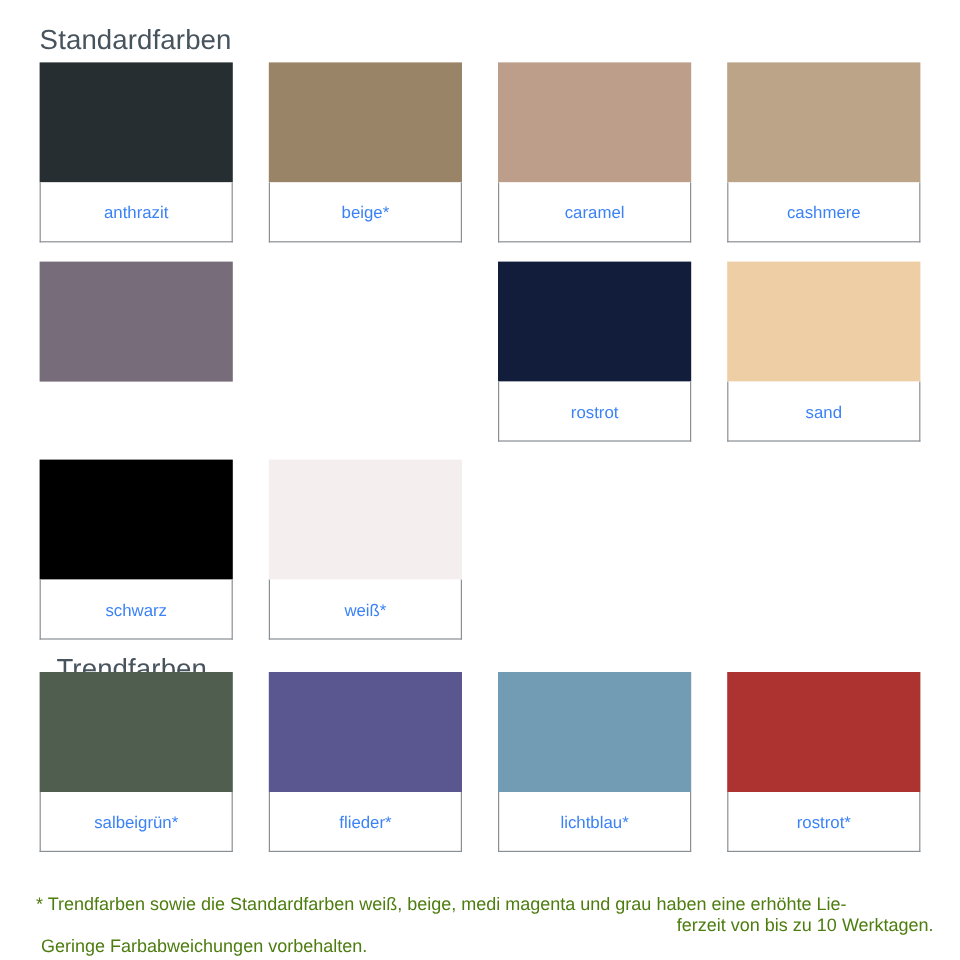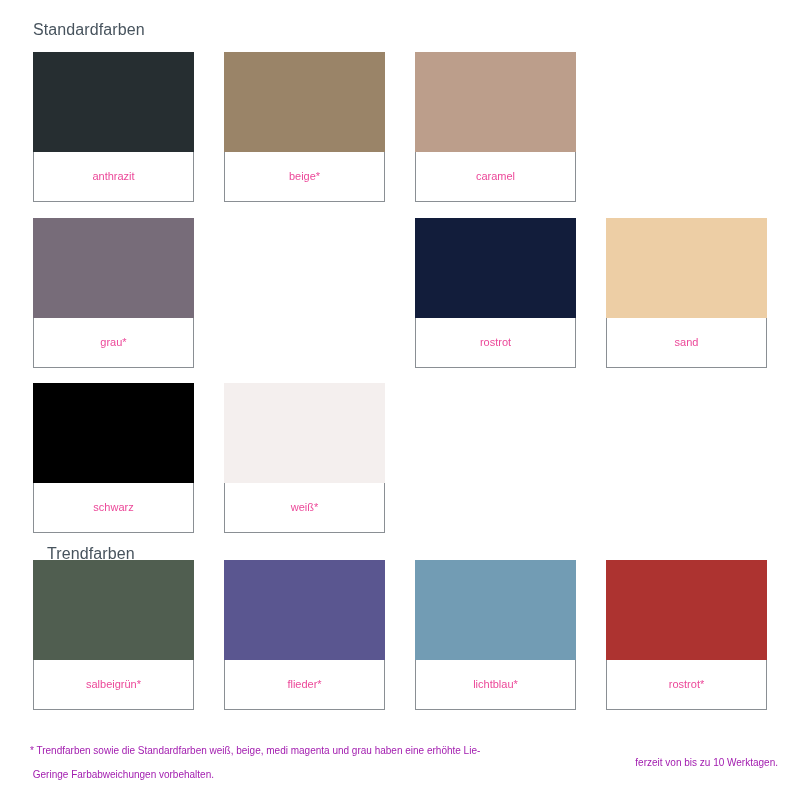--- a/index.html
+++ b/index.html
@@ -23,21 +23,21 @@
     top: 0;
     width: 800px;
     height: 800px;
     background: #ffffff;
   }
 
   
   .section-heading {
     position: absolute;
     left: 33px;
-    font-size: 16px;
+    font-size: 23px;
     font-weight: 400;
     color: #47535d;
     letter-spacing: 0.1px;
     white-space: nowrap;
     line-height: 1;
   }
   #heading-standard { top: 22px; }
   #heading-trend    { top: 546px; margin-left: 14px; }
 
   
@@ -82,34 +82,34 @@
     box-sizing: border-box;
     border: 1px solid #8a8f94;
     border-top: none;
     background: #ffffff;
     display: flex;
     align-items: center;
     justify-content: center;
   }
 
   .swatch-label {
-    font-size: 11px;
-    color: #ec4899;
+    font-size: 14px;
+    color: #3b82f6;
     line-height: 1;
     white-space: nowrap;
   }
 
   
   #footnote {
     position: absolute;
     left: 30px;
     top: 745px;
     width: 748px;
-    font-size: 10px;
-    color: #a21caf;
+    font-size: 15px;
+    color: #4d7c0f;
     line-height: 1.18;
   }
   #footnote .fn-line { display: block; white-space: pre-wrap; }
   #footnote .fn-line-2 { padding-left: 2px; text-align: right; }
 </style>
 </head>
 <body>
 
 <div id="page">
 
@@ -131,30 +131,33 @@
       </div>
     </div>
 
     <div class="swatch-cell col2">
       <div class="swatch-chip" style="background-color: rgb(188, 158, 139);"></div>
       <div class="swatch-label-box">
         <span class="swatch-label">caramel</span>
       </div>
     </div>
 
+    <div class="swatch-cell col3">
+      <div class="swatch-chip" style="background-color: rgb(187, 164, 136);"></div>
+      <div class="swatch-label-box">
+        <span class="swatch-label">cashmere</span>
+      </div>
+    </div>
 
   </div>
 
   <div id="row-standard-2" class="swatch-row">
 
     <div class="swatch-cell col0">
       <div class="swatch-chip" style="background-color: rgb(119, 108, 121);"></div>
-      <div class="swatch-label-box">
-        <span class="swatch-label">grau*</span>
-      </div>
     </div>
 
 
     <div class="swatch-cell col2">
       <div class="swatch-chip" style="background-color: rgb(18, 29, 59);"></div>
       <div class="swatch-label-box">
         <span class="swatch-label">rostrot</span>
       </div>
     </div>
 

